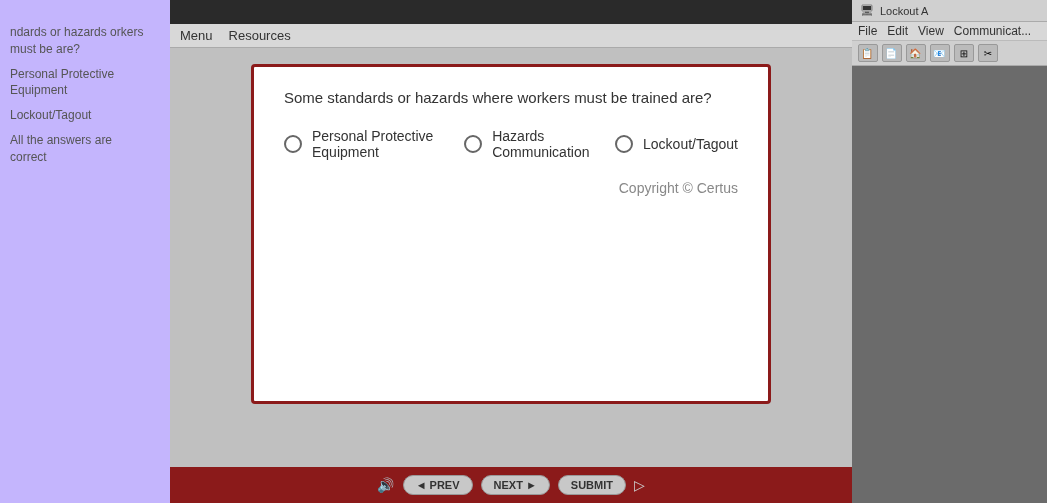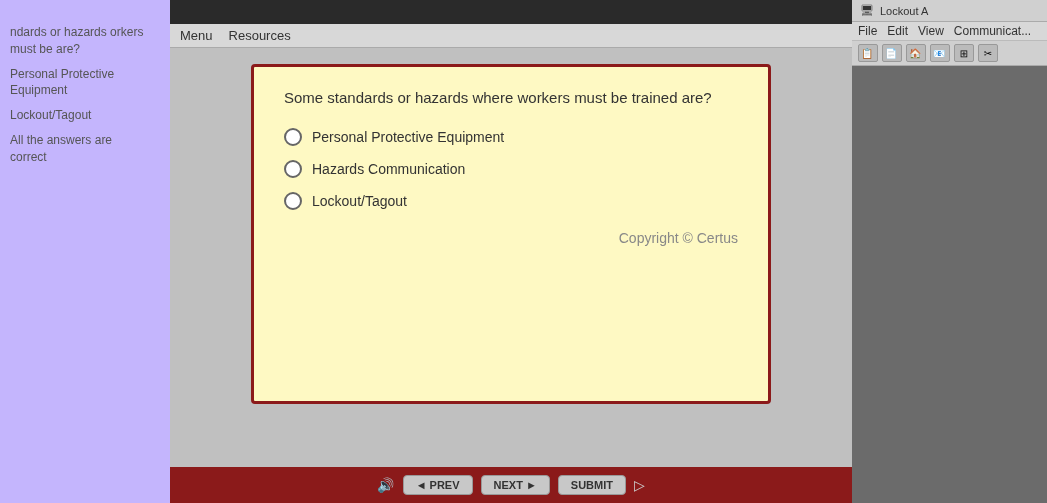--- a/index.html
+++ b/index.html
@@ -54,41 +54,41 @@
     .content-panel {
       flex: 1;
       display: flex;
       align-items: flex-start;
       justify-content: center;
       padding: 16px;
     }
 
     
     .quiz-card {
-      background: #fef9c3;
+      background: #ffffff;
       border: 3px solid #8b1a1a;
       border-radius: 4px;
       width: 520px;
       min-height: 340px;
       padding: 20px 30px 20px 30px;
       position: relative;
     }
 
     .question-text {
       font-size: 15px;
       color: #333;
       font-weight: 500;
       margin-bottom: 20px;
       line-height: 1.4;
     }
 
     .options-list {
       list-style: none;
       display: flex;
-      flex-direction: column;
+      flex-direction: row;
       gap: 14px;
     }
 
     .option-item {
       display: flex;
       align-items: center;
       gap: 10px;
       font-size: 14px;
       color: #333;
       cursor: pointer;
@@ -130,21 +130,21 @@
     }
 
     .nav-button {
       background: #c8c8c8;
       border: 1px solid #999;
       color: #333;
       font-size: 11px;
       font-weight: bold;
       padding: 3px 12px;
       cursor: pointer;
-      border-radius: 4px;
+      border-radius: 10px;
     }
 
     
     .right-panel {
       width: 195px;
       min-width: 195px;
       background: #5a3a1a;
       display: flex;
       flex-direction: column;
     }

